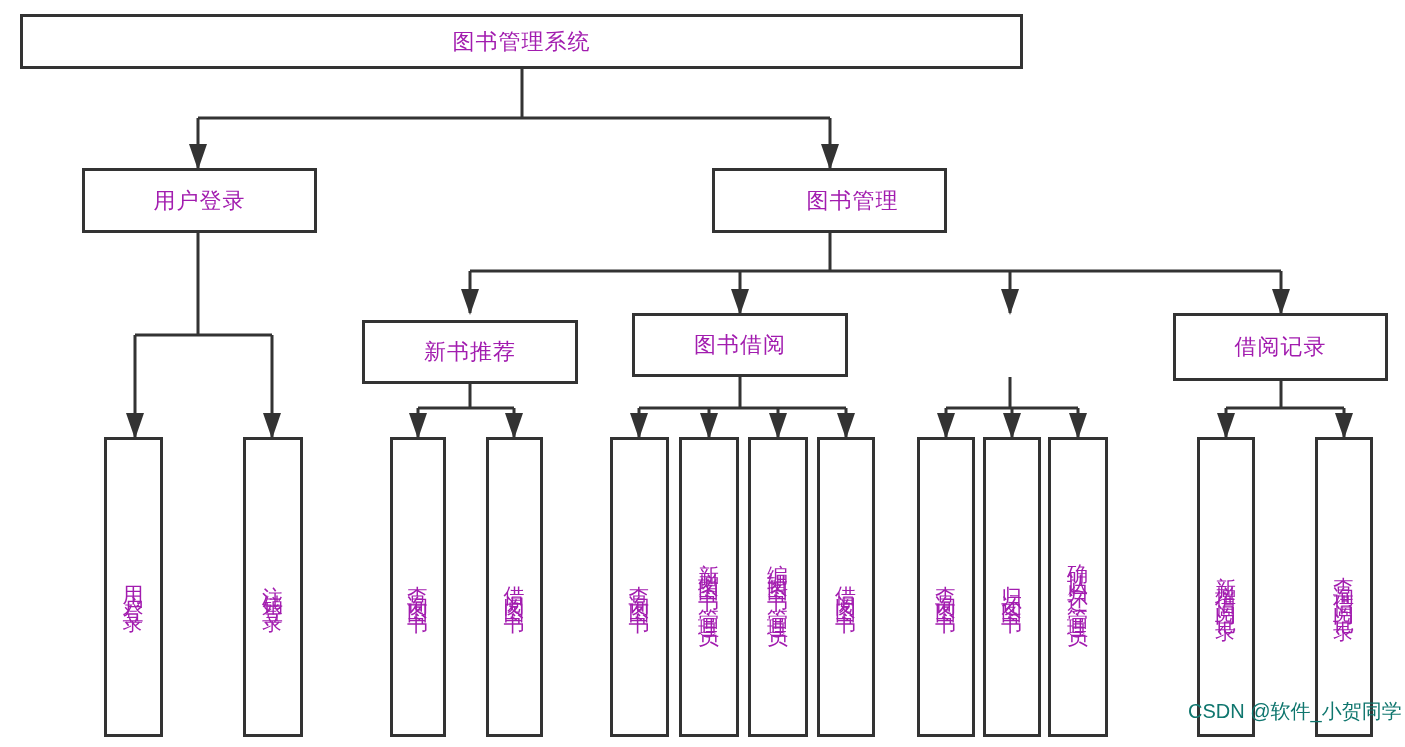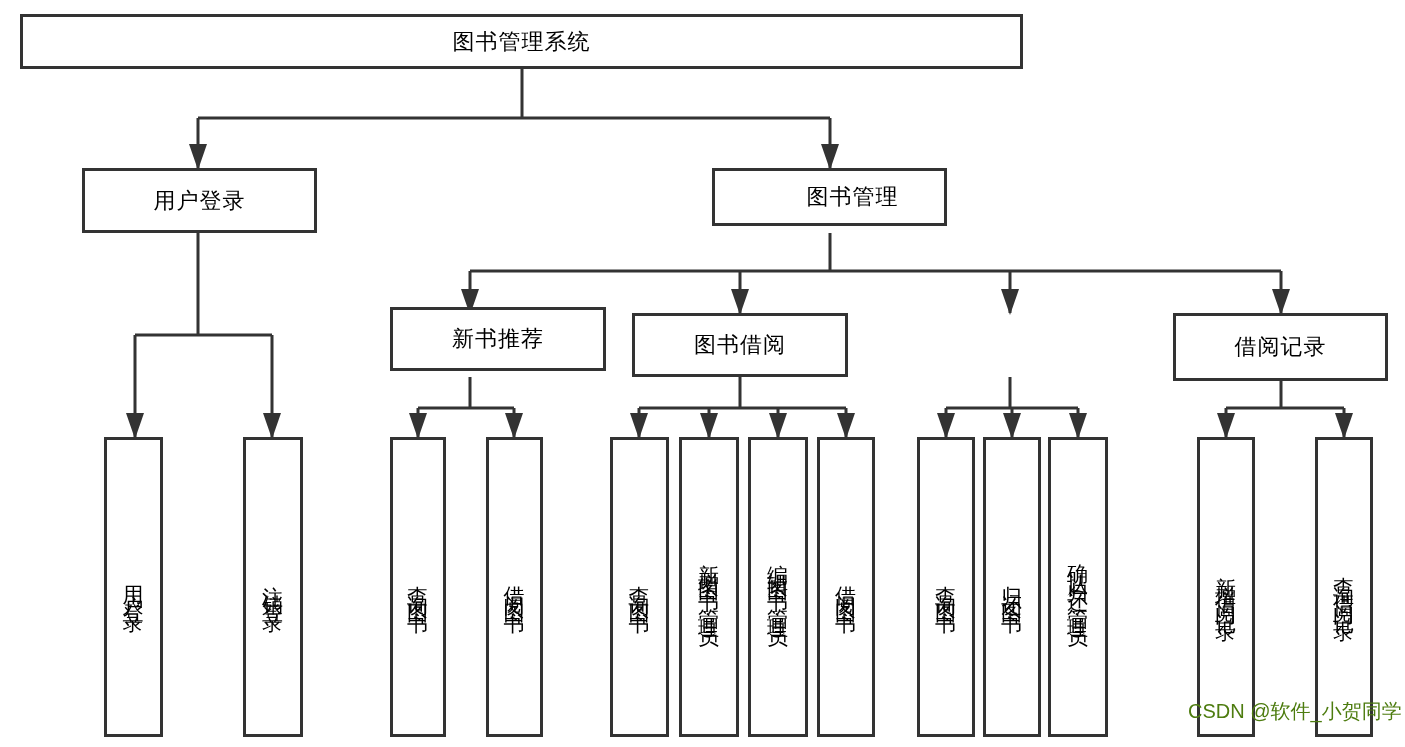--- a/index.html
+++ b/index.html
@@ -15,21 +15,21 @@
     position: absolute;
     left: 0; top: 0;
     width: 1405px; height: 747px;
     z-index: 1;
   }
   .box {
     position: absolute;
     box-sizing: border-box;
     border: 3px solid #333333;
     background: #ffffff;
-    color: #000000;
+    color: #a21caf;
     z-index: 2;
     display: flex;
     align-items: center;
     justify-content: center;
   }
   .hbox {
     font-size: 22px;
     letter-spacing: 1px;
     white-space: nowrap;
   }
@@ -37,22 +37,22 @@
     writing-mode: vertical-rl;
     text-orientation: mixed;
     font-size: 21px;
     letter-spacing: 9px;
     line-height: 1;
     white-space: nowrap;
   }
   
   .n-root  { left: 20px;   top: 14px;  width: 1003px; height: 55px; }
   .n-login { left: 82px;   top: 168px; width: 235px;  height: 65px; }
-  .n-mgmt  { left: 712px;  top: 168px; width: 235px;  height: 58px; padding-left: 46px; }
-  .n-g0 { left: 362px;  top: 307px; width: 216px; height: 64px; margin-left: 28px; }
+  .n-mgmt  { left: 712px;  top: 168px; width: 235px;  height: 65px; padding-left: 46px; }
+  .n-g0 { left: 362px;  top: 320px; width: 216px; height: 64px; }
   .n-g1 { left: 632px;  top: 313px; width: 216px; height: 64px; }
   .n-g2 { left: 902px;  top: 313px; width: 216px; height: 64px; }
   .n-g3 { left: 1173px; top: 313px; width: 215px; height: 68px; }
   .leaf { top: 437px; height: 300px; }
   .lf1  { left: 104px;  width: 59px; }
   .lf2  { left: 243px;  width: 60px; }
   .lf3  { left: 390px;  width: 56px; }
   .lf4  { left: 486px;  width: 57px; }
   .lf5  { left: 610px;  width: 59px; }
   .lf6  { left: 679px;  width: 60px; }
@@ -61,21 +61,21 @@
   .lf9  { left: 917px;  width: 58px; }
   .lf10 { left: 983px;  width: 58px; }
   .lf11 { left: 1048px; width: 60px; }
   .lf12 { left: 1197px; width: 58px; }
   .lf13 { left: 1315px; width: 58px; }
   .watermark {
     position: absolute;
     left: 1188px;
     top: 698px;
     font-size: 20px;
-    color: #4d7c0f;
+    color: #0f766e;
     white-space: nowrap;
     z-index: 5;
   }
 </style>
 </head>
 <body>
 
 <div class="canvas">
 
   <svg class="connectors" viewBox="0 0 1405 747" xmlns="http://www.w3.org/2000/svg">

